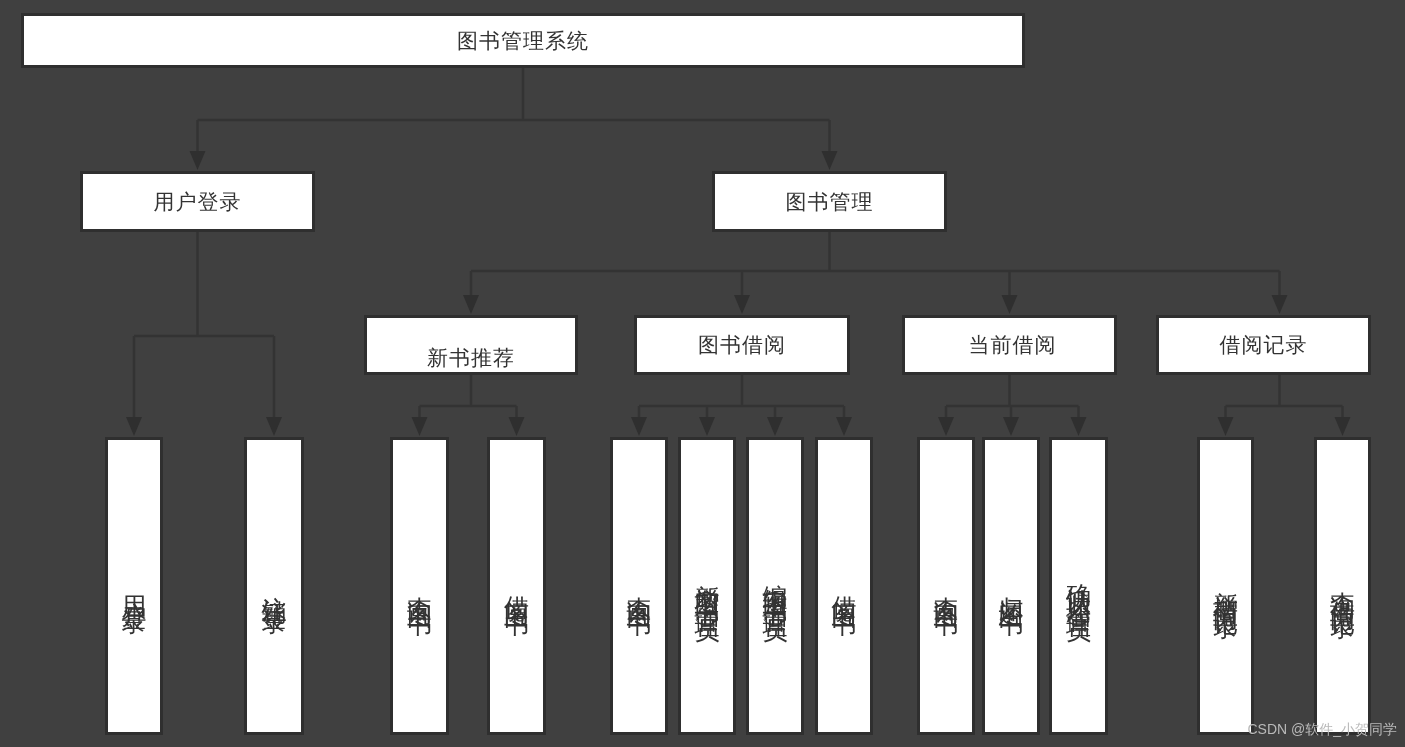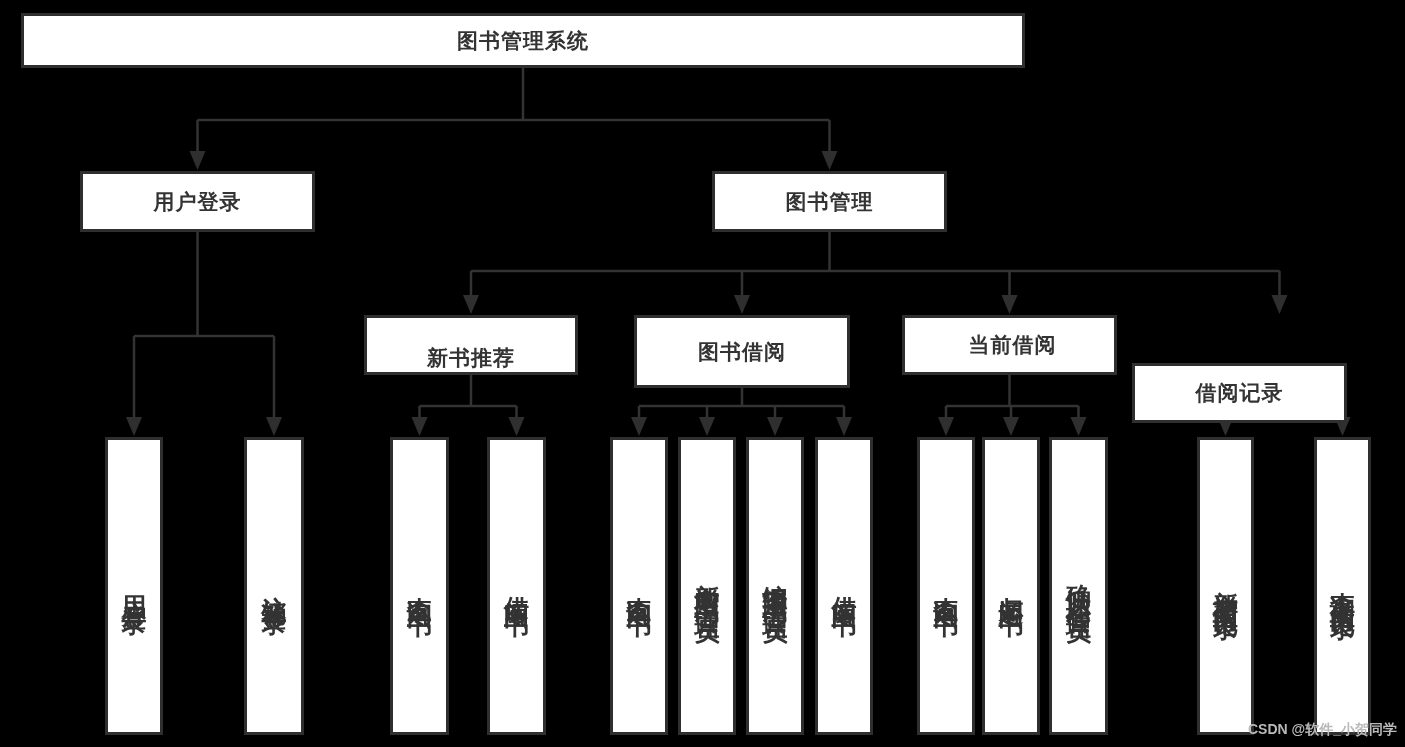--- a/index.html
+++ b/index.html
@@ -1,23 +1,22 @@
 <!DOCTYPE html>
 <html><head>
 <meta charset="utf-8">
 <style>
   html, body { margin: 0; padding: 0; background: #ffffff; }
   body { font-family: "Liberation Sans", "DejaVu Sans", sans-serif; }
   #stage {
     position: relative;
     width: 1405px;
     height: 747px;
-    background: #000000;
+    background: #404040;
     overflow: hidden;
-    font-weight: bold;
   }
   #connectors {
     position: absolute;
     left: 0; top: 0;
     width: 1405px; height: 747px;
     z-index: 1;
   }
   .box {
     position: absolute;
     box-sizing: border-box;
@@ -105,27 +104,27 @@
   <div class="box h-label" style="left:80px; top:171px; width:235px; height:61px;">
     <span>用户登录</span>
   </div>
   <div class="box h-label" style="left:712px; top:171px; width:235px; height:61px;">
     <span>图书管理</span>
   </div>
 
   <div class="box h-label" style="left:364px; top:315px; width:214px; height:60px;align-items:flex-end;">
     <span>新书推荐</span>
   </div>
-  <div class="box h-label" style="left:634px; top:315px; width:216px; height:73px;">
+  <div class="box h-label" style="left:634px; top:315px; width:216px; height:60px;">
     <span>图书借阅</span>
   </div>
   <div class="box h-label" style="left:902px; top:315px; width:215px; height:60px;padding-left:6px;">
     <span>当前借阅</span>
   </div>
-  <div class="box h-label" style="left:1132px; top:315px; width:215px; height:60px;margin-top:48px;">
+  <div class="box h-label" style="left:1156px; top:315px; width:215px; height:60px;">
     <span>借阅记录</span>
   </div>
 
   <div class="box v-label" style="left:105px; top:437px; width:58px; height:298px;">
     <span>用户登录</span>
   </div>
   <div class="box v-label" style="left:244px; top:437px; width:60px; height:298px;">
     <span>注销登录</span>
   </div>
 

